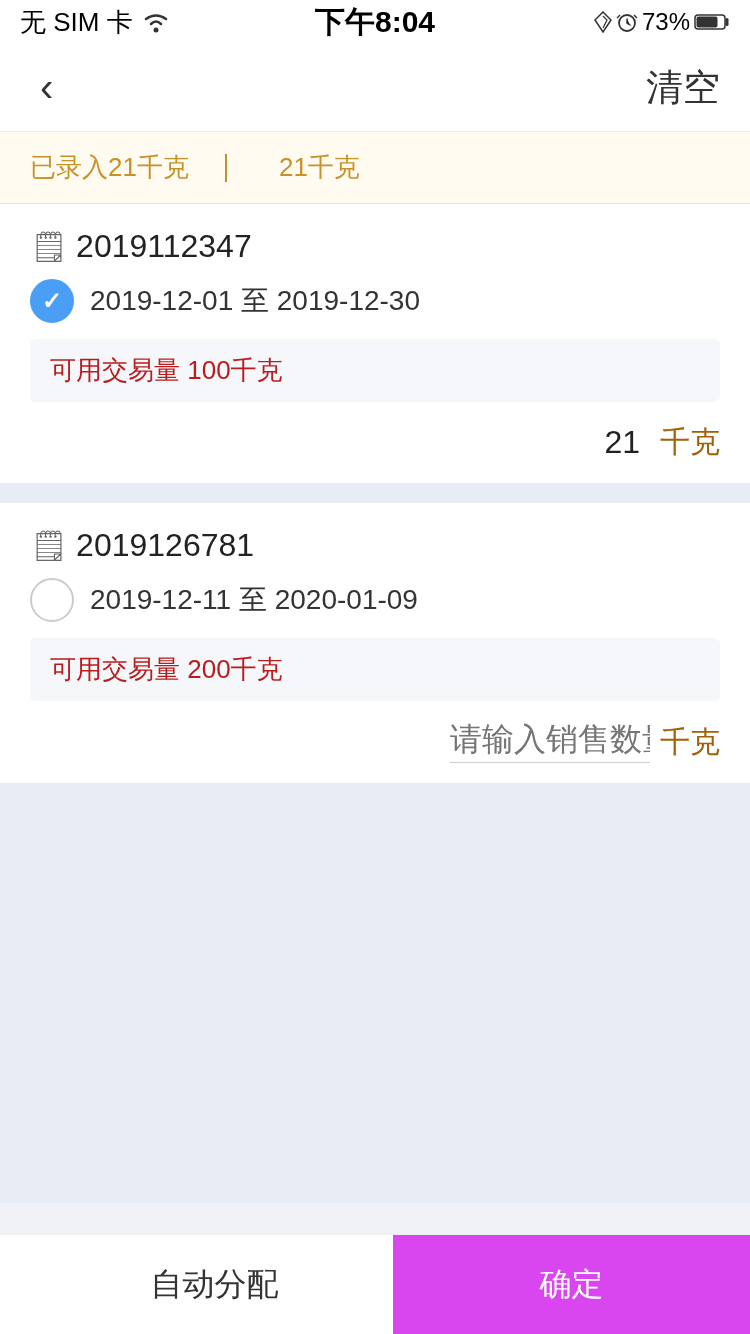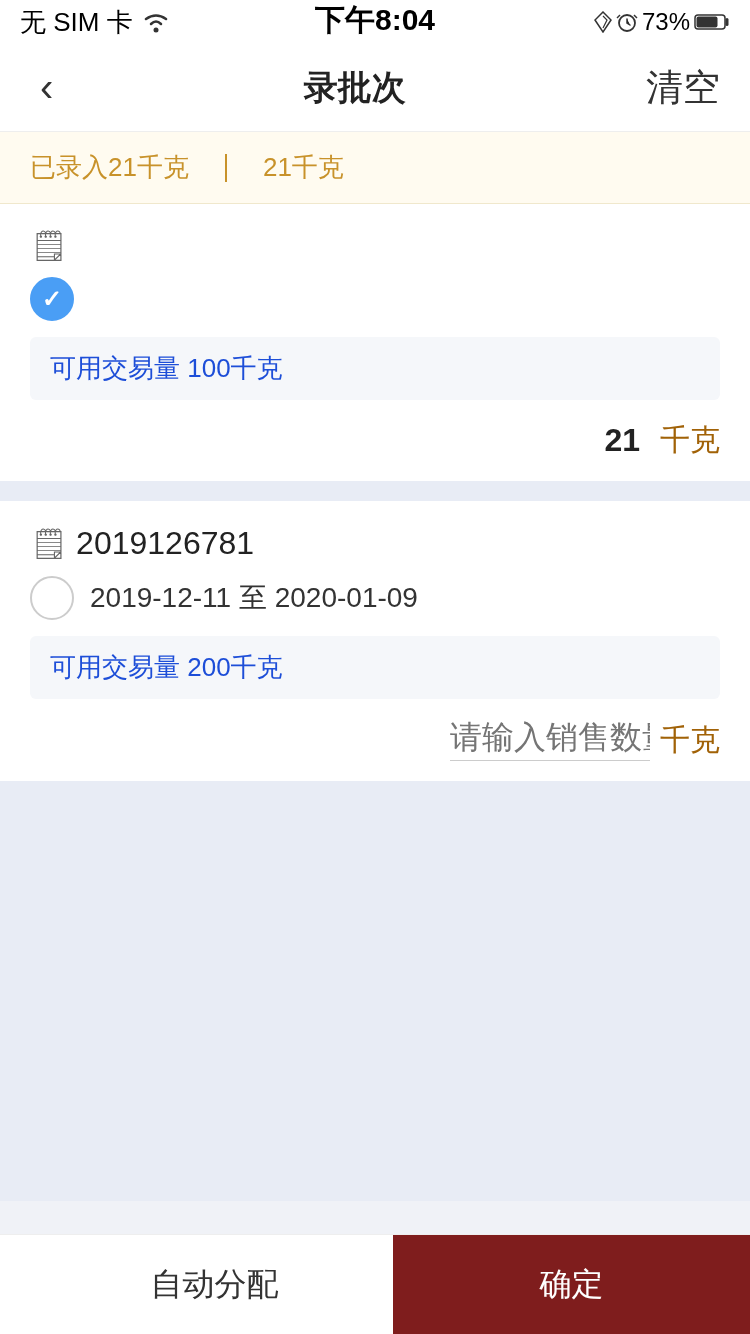--- a/index.html
+++ b/index.html
@@ -11,20 +11,21 @@
       background: #f0f2f7;
       overflow-x: hidden;
     }
 
     
     .status-bar {
       width: 100%;
       height: 44px;
       background: #fff;
       display: flex;
+      align-items: center;
       justify-content: space-between;
       padding: 0 20px;
       font-size: 28px;
     }
     .status-left {
       display: flex;
       align-items: center;
       gap: 8px;
       font-size: 26px;
       font-weight: 500;
@@ -85,20 +86,21 @@
       color: #c8922a;
     }
     .summary-divider {
       width: 2px;
       height: 28px;
       background: #c8922a;
     }
     .summary-amount {
       font-size: 26px;
       color: #c8922a;
+      margin-left: 16px;
     }
 
     
     .batch-card {
       background: #fff;
       margin-bottom: 0;
     }
     .batch-card-inner {
       padding: 24px 30px 0 30px;
     }
@@ -145,21 +147,21 @@
     }
     .batch-date {
       font-size: 28px;
       color: #333;
     }
     .batch-available {
       background: #f5f7fa;
       border-radius: 6px;
       padding: 14px 20px;
       font-size: 26px;
-      color: #1d4ed8;
+      color: #b91c1c;
       margin: 0 0 0 0;
     }
 
     
     .quantity-row {
       display: flex;
       align-items: center;
       justify-content: flex-end;
       padding: 20px 30px;
       gap: 20px;
@@ -172,21 +174,21 @@
       font-size: 32px;
       color: #222;
       text-align: right;
       width: 200px;
       padding-bottom: 4px;
       background: transparent;
     }
     .quantity-value {
       font-size: 32px;
       color: #222;
-      font-weight: 700;
+      font-weight: 400;
       text-align: right;
       margin-left: 32px;
     }
     .quantity-unit {
       font-size: 30px;
       color: #a16207;
     }
 
     
     .section-separator {
@@ -218,21 +220,21 @@
       font-size: 32px;
       color: #333;
       cursor: pointer;
       padding-left: 36px;
     }
     .footer-confirm {
       flex: 1;
       display: flex;
       align-items: center;
       justify-content: center;
-      background: #7f1d1d;
+      background: #d946ef;
       font-size: 32px;
       color: #fff;
       cursor: pointer;
     }
   </style>
 </head>
 <body>
 
 <div class="status-bar">
   <div class="status-left">
@@ -262,39 +264,40 @@
     <svg width="36" height="18" viewBox="0 0 36 18">
       <rect x="1" y="2" width="30" height="14" rx="3" stroke="#333" stroke-width="1.5" fill="none"></rect>
       <rect x="2.5" y="3.5" width="21" height="11" rx="2" fill="#333"></rect>
       <path d="M33 6.5 L33 11.5" stroke="#333" stroke-width="3" stroke-linecap="round"></path>
     </svg>
   </div>
 </div>
 
 <div class="nav-bar">
   <div class="nav-back">‹</div>
-  <div class="nav-title">录批次</div>
   <div class="nav-clear">清空</div>
 </div>
 
 <div class="summary-banner">
   <span class="summary-recorded">已录入21千克</span>
   <div class="summary-divider"></div>
   <span class="summary-amount">21千克</span>
 </div>
 
 <div class="batch-card">
   <div class="batch-card-inner">
     <div class="batch-id-row">
       <span class="batch-icon">🗒</span>
+      <span class="batch-id">2019112347</span>
     </div>
     <div class="batch-date-row">
       <div class="checkbox-circle checked">
         <span class="checkmark">✓</span>
       </div>
+      <span class="batch-date">2019-12-01 至 2019-12-30</span>
     </div>
     <div class="batch-available">可用交易量 100千克</div>
   </div>
   <div class="quantity-row">
     <span class="quantity-value">21</span>
     <span class="quantity-unit">千克</span>
   </div>
 </div>
 
 <div class="section-separator"></div>

